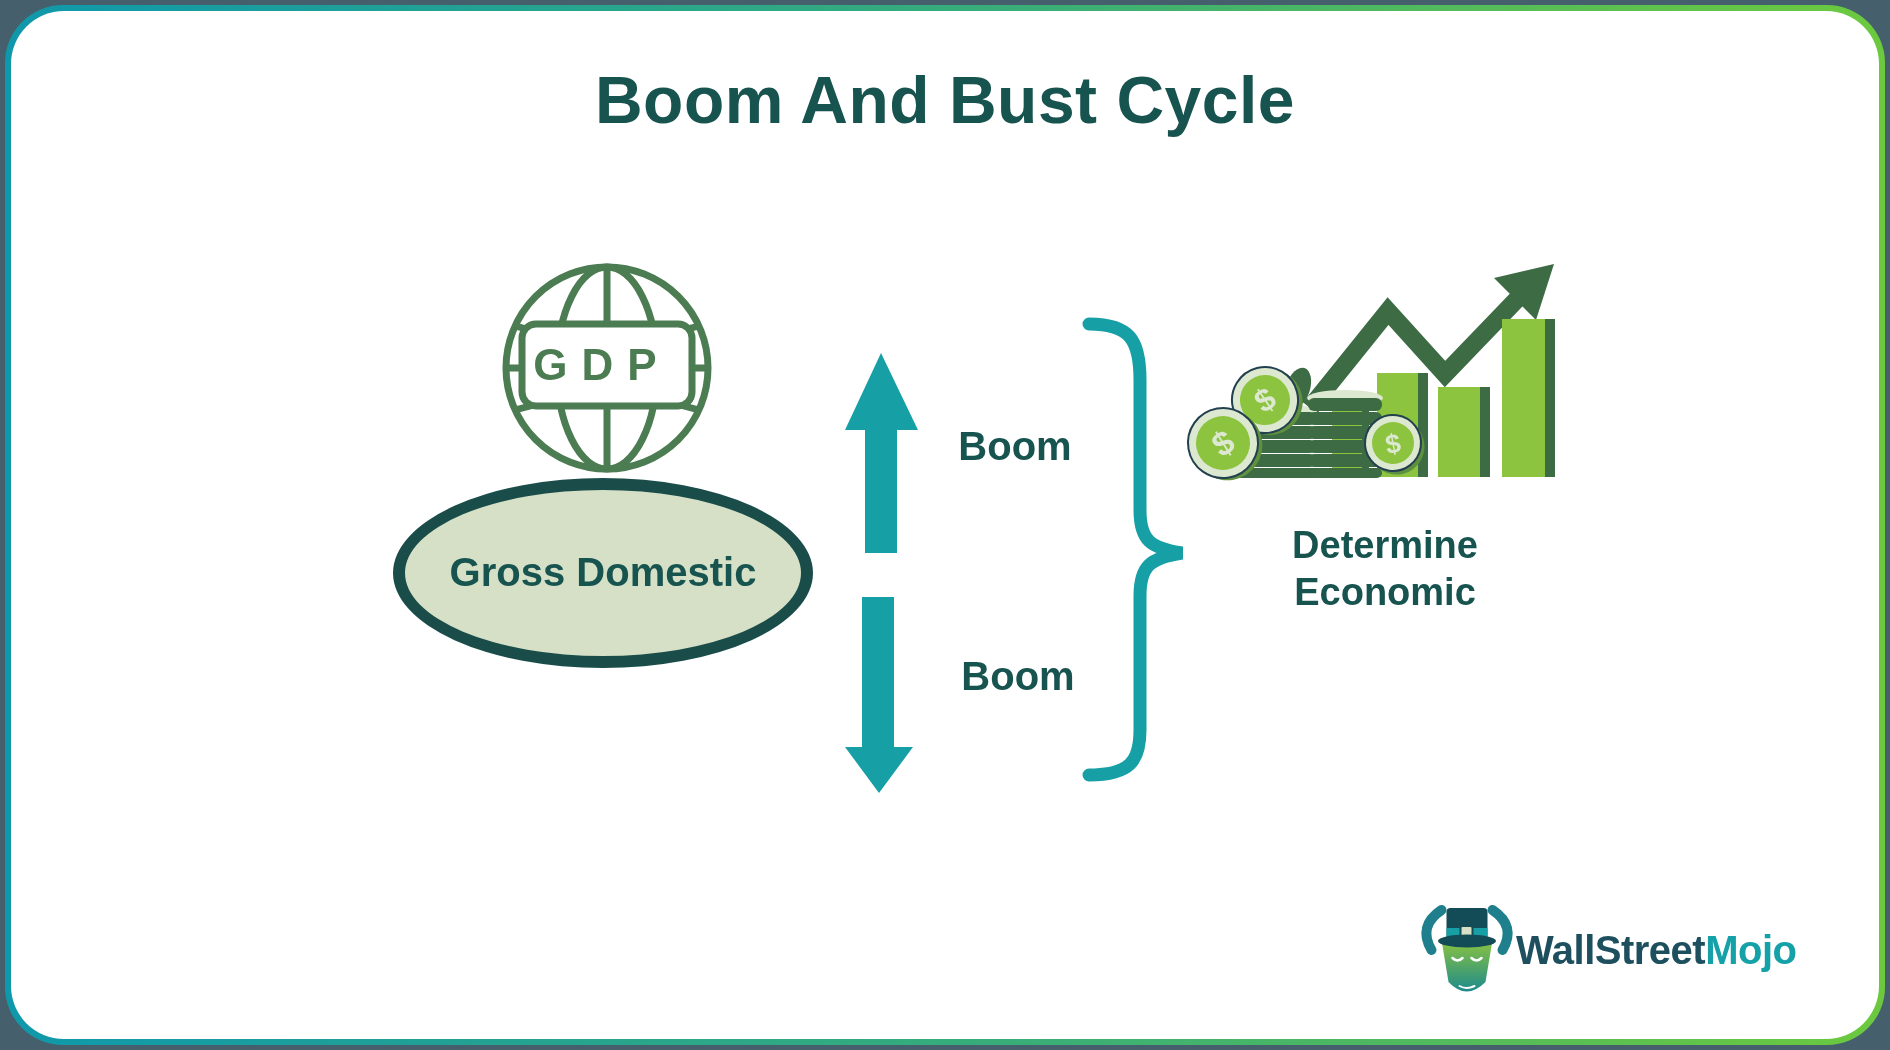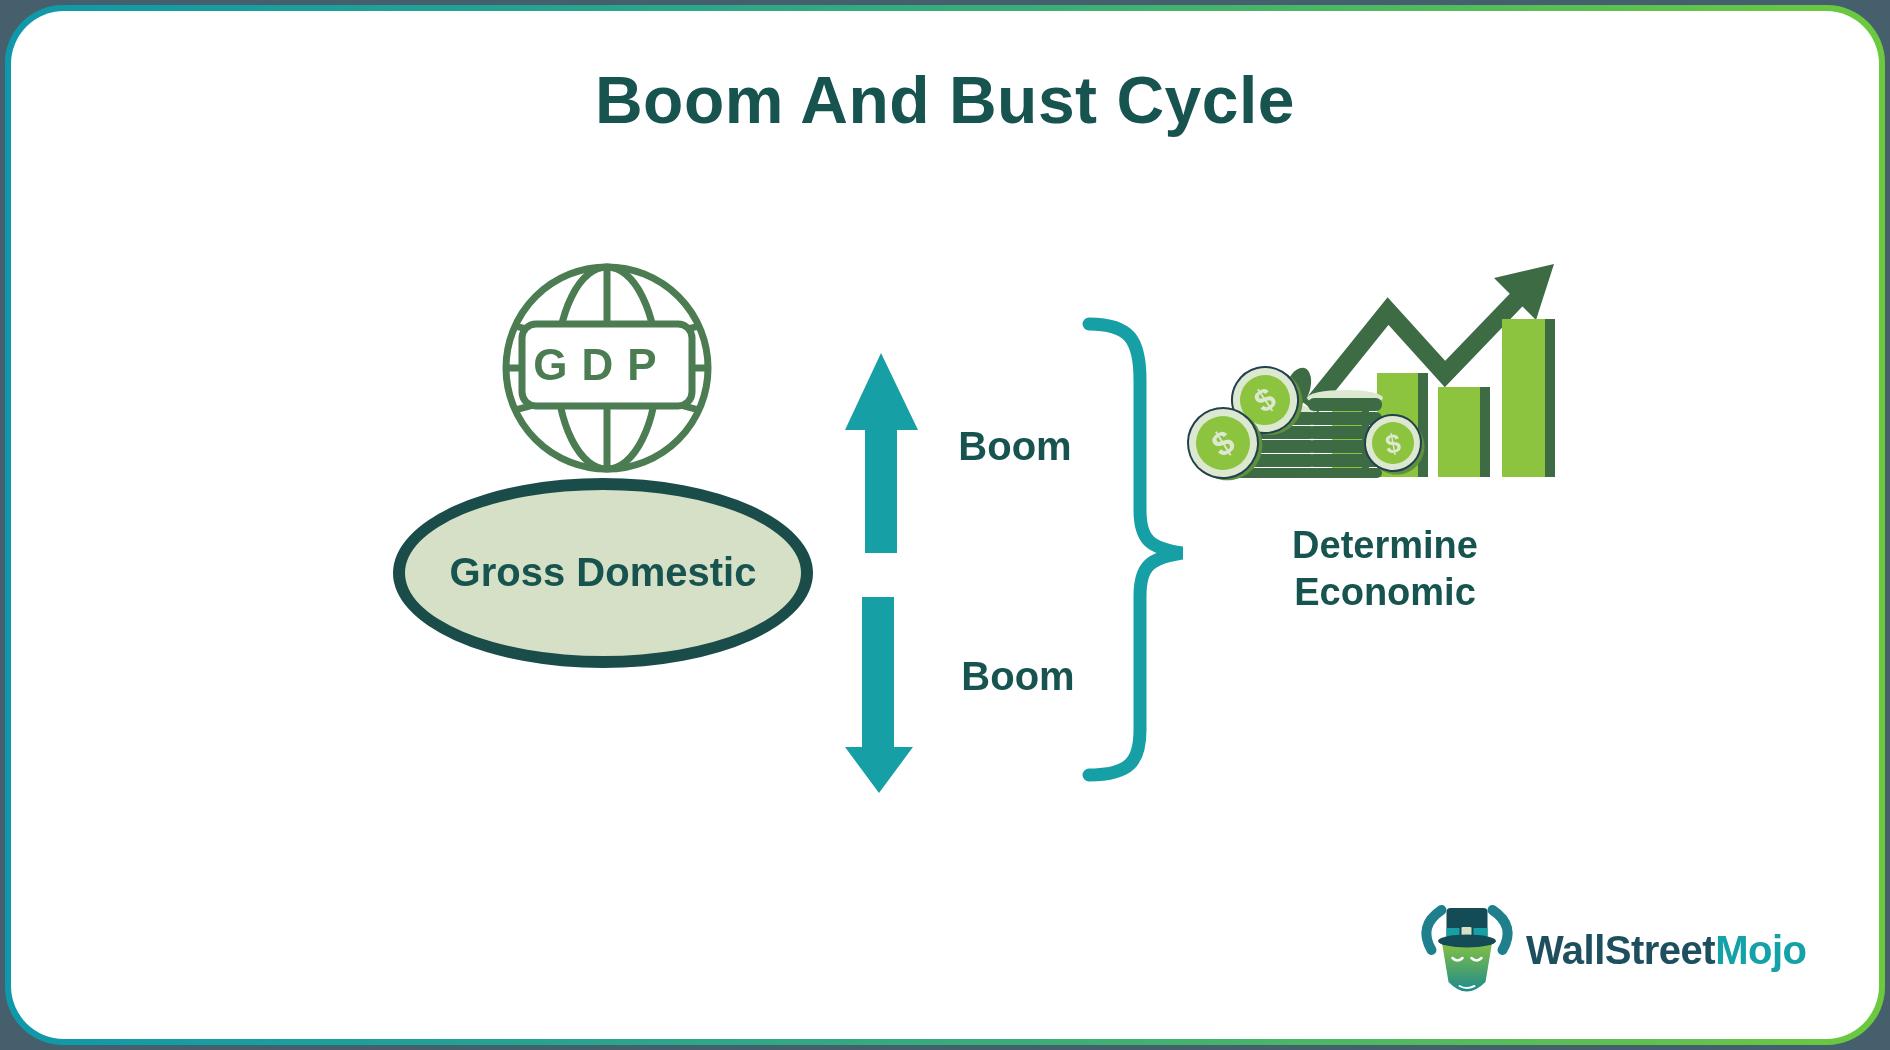--- a/index.html
+++ b/index.html
@@ -12,21 +12,21 @@
          font-size:66px;font-weight:800;color:#18544f;letter-spacing:0.5px;}
   .ellipse{position:absolute;left:393px;top:478px;width:420px;height:190px;box-sizing:border-box;
            border:12px solid #1a4d4a;border-radius:50%;background:#d6e0c7;
            display:flex;flex-direction:column;align-items:center;justify-content:center;}
   .ellipse .line{font-size:40px;font-weight:800;color:#18544f;line-height:1.13;}
   .cycle-label{position:absolute;width:170px;text-align:center;font-size:40px;font-weight:800;color:#18544f;}
   .boom{left:930px;top:424px;}
   .bust{left:933px;top:654px;}
   .outcome{position:absolute;left:1225px;top:482px;width:320px;text-align:center;margin-top:40px;}
   .outcome .line{font-size:38px;font-weight:800;color:#18544f;line-height:47px;}
-  .logo{position:absolute;left:1418px;top:898px;display:flex;align-items:center;gap:10px;}
+  .logo{position:absolute;left:1418px;top:898px;display:flex;align-items:center;}
   .logo-text{font-size:40px;font-weight:800;letter-spacing:-0.5px;}
   .logo-text .dark{color:#1d4f5e;}
   .logo-text .accent{color:#14a1a8;}
   svg{display:block;}
   .abs{position:absolute;}
 </style>
 </head>
 <body>
 
 <div class="stage">

